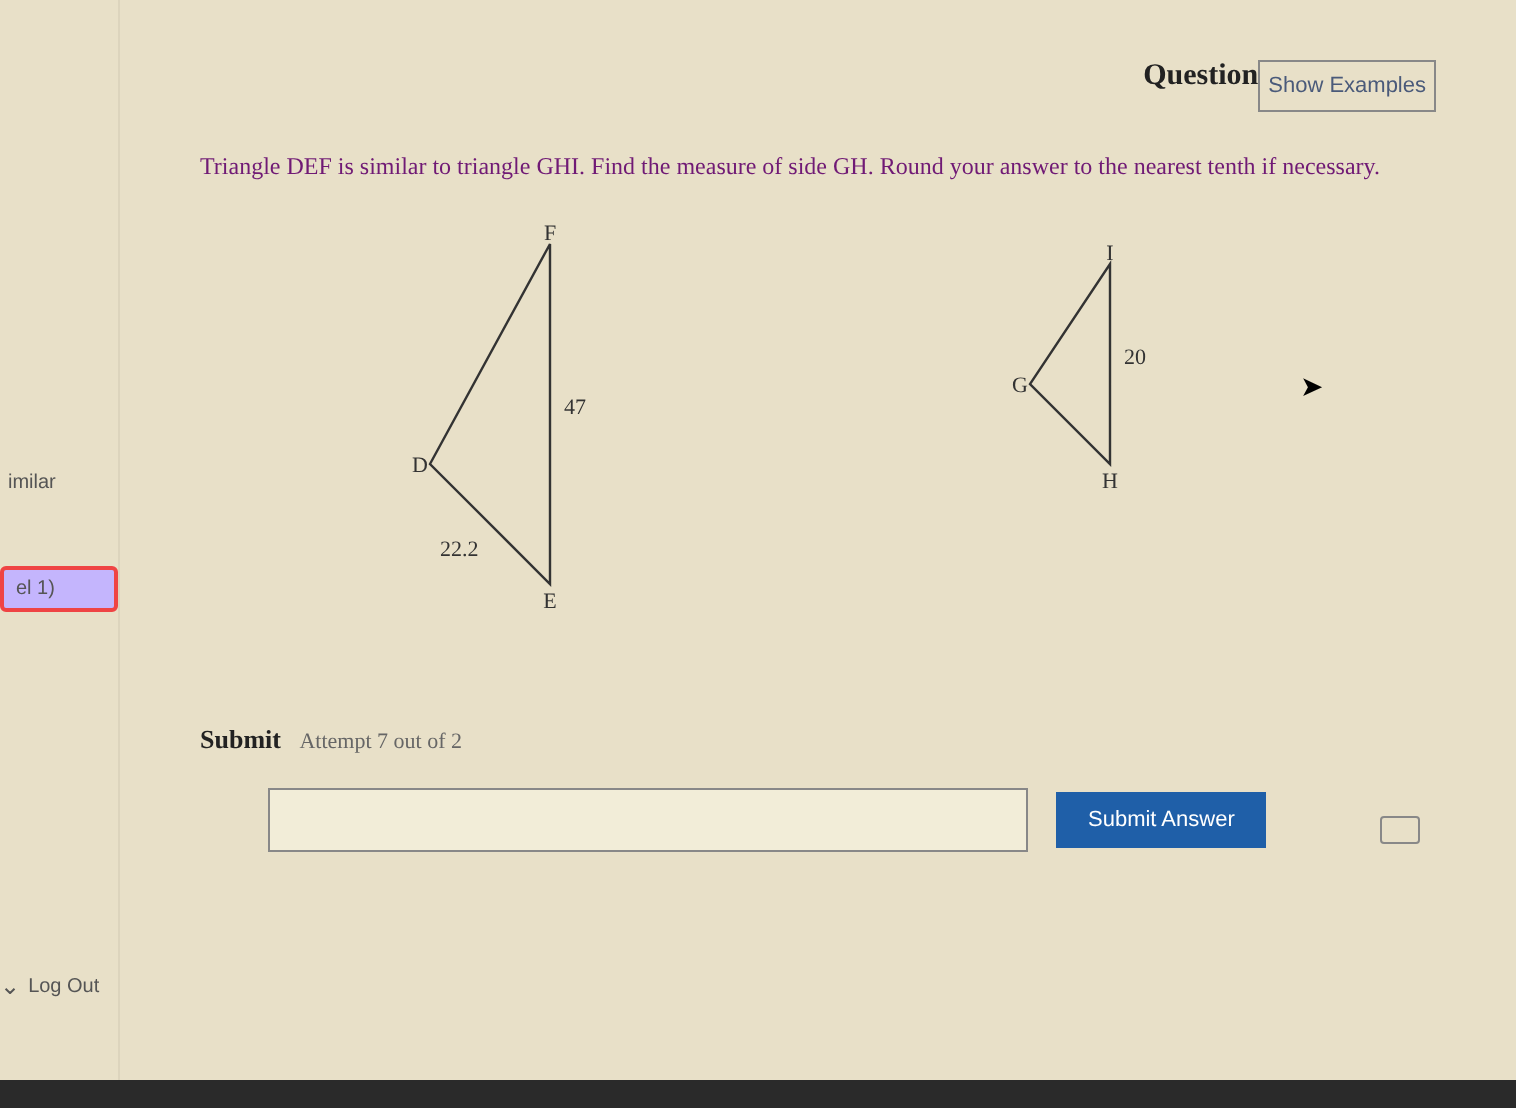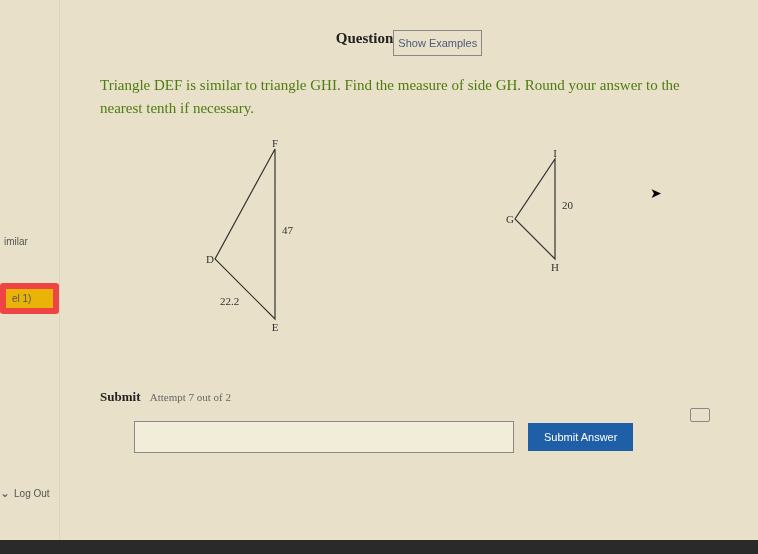--- a/index.html
+++ b/index.html
@@ -29,62 +29,62 @@
       padding-top: 230px;
       font-family: Arial, sans-serif;
     }
     .sidebar-item {
       font-size: 10px;
       color: #555;
       padding: 6px 4px;
       margin-bottom: 30px;
     }
     .sidebar-item.boxed {
-      border: 6px solid #ef4444;
-      background: #eab308;
+      border: 2px solid #ef4444;
+      background: #c4b5fd;
       padding: 4px 6px;
       border-radius: 3px;
     }
     .logout-row {
       margin-top: auto;
       padding-bottom: 40px;
       font-size: 10px;
       color: #555;
       display: flex;
       align-items: center;
       gap: 4px;
     }
     .main {
       flex: 1;
       padding: 30px 40px 20px 40px;
       position: relative;
     }
     .header-row {
       display: flex;
-      justify-content: center;
+      justify-content: flex-end;
       align-items: flex-start;
       margin-bottom: 18px;
     }
     .question-label {
       font-weight: bold;
       font-size: 15px;
       color: #222;
     }
     .show-examples {
       border: 1px solid #888;
       background: transparent;
       padding: 6px 4px;
       font-size: 11px;
       color: #4a5a7a;
       cursor: pointer;
       font-family: Arial, sans-serif;
     }
     .question-text {
-      font-size: 15px;
-      color: #4d7c0f;
+      font-size: 12px;
+      color: #701a75;
       line-height: 1.5;
       margin-bottom: 20px;
     }
     .diagram-area {
       height: 220px;
       position: relative;
       margin-bottom: 30px;
     }
     .triangle-svg {
       position: absolute;

